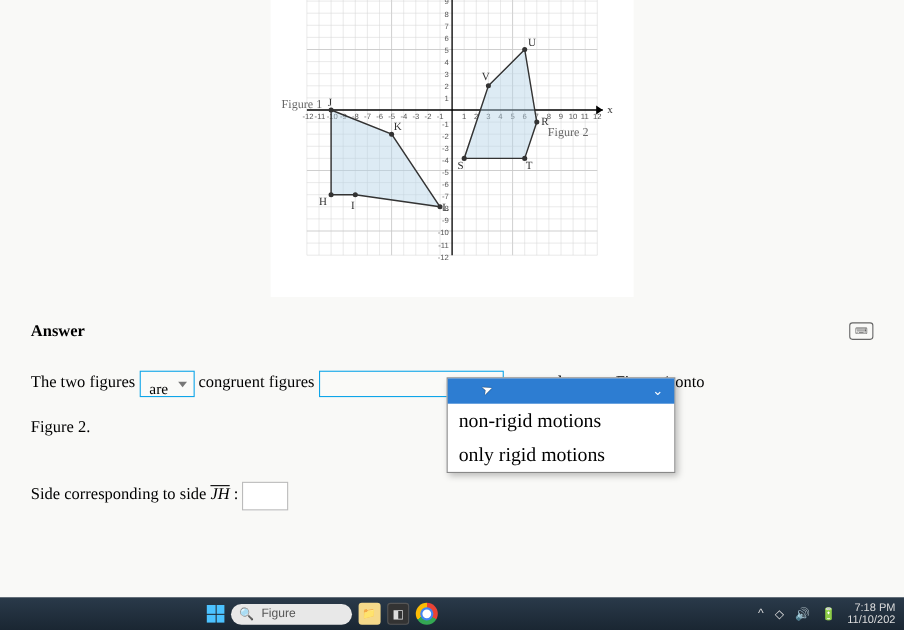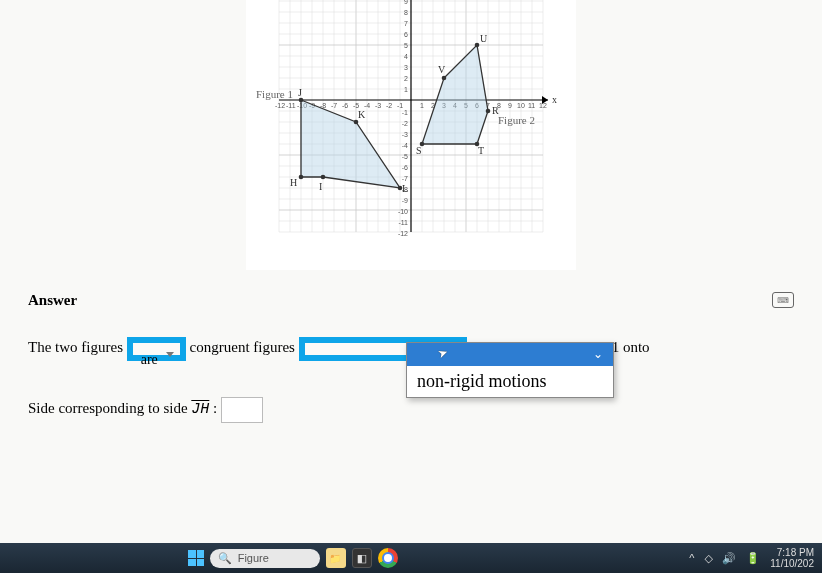--- a/index.html
+++ b/index.html
@@ -49,21 +49,21 @@
   .kbd-icon {
     width: 22px; height: 16px;
     border: 1.5px solid #666;
     border-radius: 3px;
     display: flex; align-items: center; justify-content: center;
     font-size: 8px; color: #666;
   }
   .sentence { font-size: 15px; line-height: 2.2; margin-bottom: 8px; position: relative; }
   .drop {
     display: inline-block;
-    border: 6px solid #0ea5e9;
+    border: 1px solid #0ea5e9;
     background: #fafaf8;
     padding: 2px 22px 2px 8px;
     font-size: 14px;
     position: relative;
     min-width: 50px;
     height: 24px;
     vertical-align: middle;
   }
   .drop::after {
     content: "";
@@ -74,21 +74,21 @@
     border-top: 5px solid #777;
   }
   .drop.wide { min-width: 168px; }
   .txt-input {
     display: inline-block;
     border: 1px solid #bbb;
     background: #fff;
     width: 42px; height: 26px;
     vertical-align: middle;
   }
-  .overline { text-decoration: overline; font-style: italic; font-family: Liberation Mono, monospace; }
+  .overline { text-decoration: overline; font-style: italic; font-family: Liberation Serif, serif; }
 
   .dropdown-popup {
     position: absolute;
     left: 406px;
     top: 68px;
     width: 208px;
     background: #fff;
     border: 1px solid #888;
     box-shadow: 2px 3px 6px rgba(0,0,0,0.25);
     z-index: 50;
@@ -325,26 +325,28 @@
       <div class="kbd-icon">⌨</div>
     </div>
 
     <div class="sentence">
       <span>The two figures </span>
       <span class="drop">are</span>
       <span> congruent figures </span>
       <span class="drop wide"></span>
       <span> are used to map Figure 1 onto</span>
     </div>
+    <div class="sentence">Figure 2.</div>
 
     <div class="dropdown-popup">
       <div class="opt-selected">
         <span> </span>
       </div>
       <div class="opt">non-rigid motions</div>
+      <div class="opt">only rigid motions</div>
     </div>
     <div class="cursor-arrow">➤</div>
 
     <div class="sentence" style="margin-top:28px;">
       <span>Side corresponding to side </span>
       <span class="overline">JH</span>
       <span>:</span>
       <span class="txt-input"></span>
     </div>
   </div>

